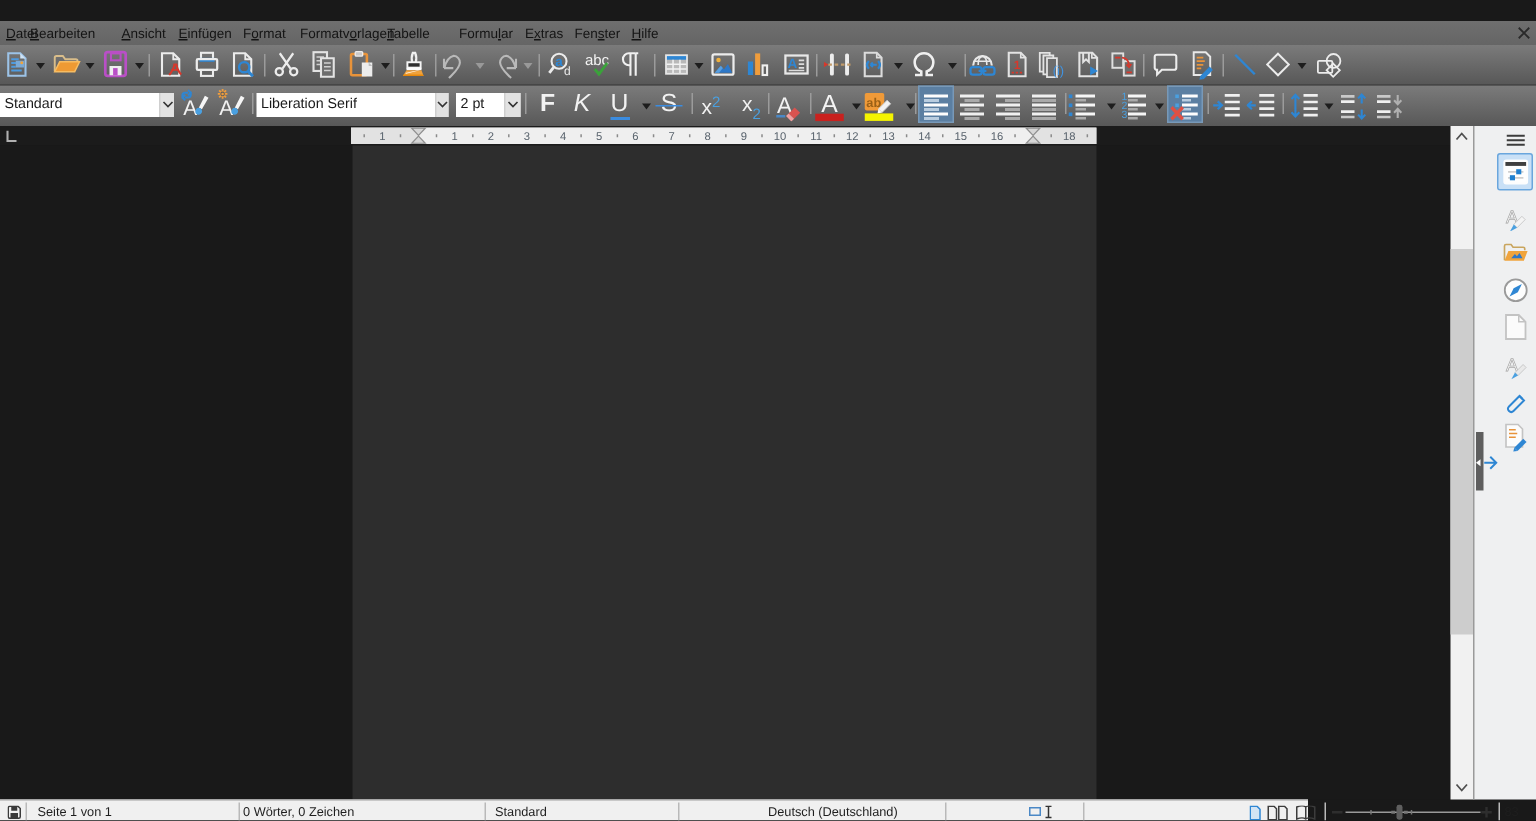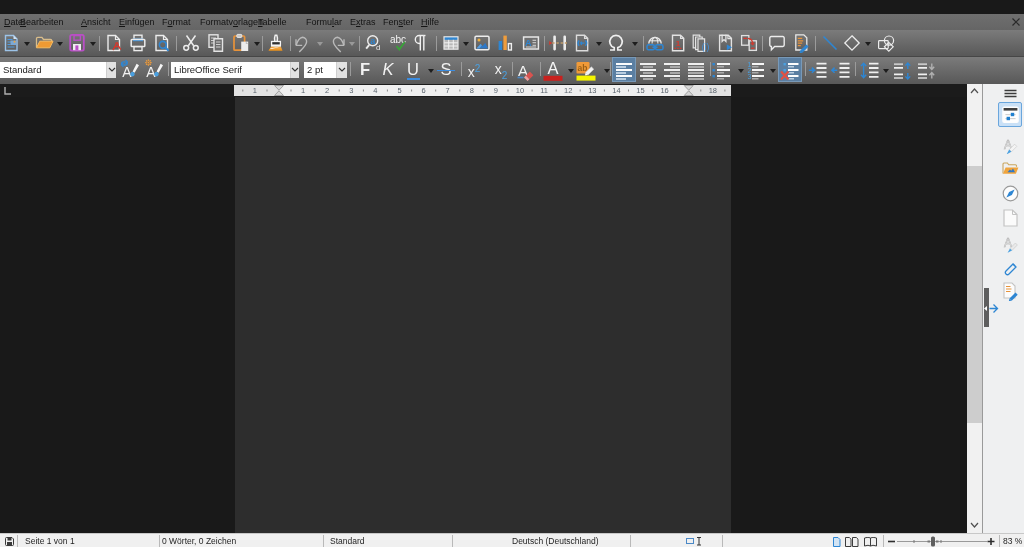--- a/index.html
+++ b/index.html
@@ -15,21 +15,21 @@
 .sep2{position:absolute;top:4.5px;width:1px;height:14px;background:#9b9b9b}
 .car{position:absolute;width:0;height:0;border-left:3px solid transparent;border-right:3px solid transparent;border-top:4px solid #1d1d1d}
 .cargray{border-top-color:#999}
 .ico{position:absolute;width:20px;height:20px}
 #rulerrow{left:0;top:84px;width:1024px;height:13px;background:#1b1b1b}
 #ruler{position:absolute;left:234px;top:1px;width:497px;height:11px;background:#e9e9e9}
 #doc{left:0;top:97px;width:967px;height:436px;background:#191919}
 #page{position:absolute;left:235px;top:0;width:496px;height:436px;background:#2d2d2d}
 #scrollv{left:967px;top:84px;width:15px;height:449px;background:#f1f1f1}
 #sbar{left:982px;top:84px;width:42px;height:449px;background:#eff0f1}
-#status{left:0;top:533px;width:1024px;height:14px;background:#f0f0f0;border-top:1px solid #c8c8c8}
+#status{left:0;top:533px;width:872px;height:14px;background:#f0f0f0;border-top:1px solid #c8c8c8}
 .st{position:absolute;top:1.5px;font-size:8.5px;color:#1e1e1e;line-height:11px}
 .stsep{position:absolute;top:1px;width:1px;height:12px;background:#b9b9b9}
 .combo{position:absolute;top:4.5px;height:16px;background:#fff}
 .combo .tx{position:absolute;left:3px;top:4px;font-size:11px;color:#1a1a1a;white-space:pre}
 .cbtn{position:absolute;top:0;height:16px;background:#e2e2e2;border-left:1px solid #cfcfcf}
 .chev{position:absolute;left:50%;top:4.5px;width:8px;height:7px;margin-left:-4px}
 .tbt{position:absolute;color:#f2f2f2;font-size:15px;line-height:20px;text-align:center}
 .active{position:absolute;top:0px;width:24px;height:25px;background:#5b7fa2;border:1px solid #7899b8}
 </style></head>
 <body>
@@ -266,21 +266,21 @@
       </svg>
 <svg class="ico" style="left:144px;top:2px" viewBox="0 0 20 20">
         <text x="6.8" y="17.5" font-size="14" fill="#f2f2f2" text-anchor="middle" font-family="Liberation Sans">A</text>
         <path d="M12.6 12.6 L16.6 4.8 L19 6.2 L14.6 13.8 Z" fill="#f6f6f6"></path>
         <path d="M13.6 13.2 a2.3 2.3 0 1 1 -3.4 2.6 q-0.2-1.4 1-2.6 q1.2-0.9 2.4 0 z" fill="#4aa0e0"></path>
         <path d="M4.4 0.4 v6.4 M1.2 3.6 h6.4 M2.1 1.3 l4.6 4.6 M6.7 1.3 l-4.6 4.6" stroke="#f09d3c" stroke-width="1.2"></path>
         <circle cx="4.4" cy="3.6" r="1.2" fill="#f09d3c" stroke="#5e5e5e" stroke-width="0.7"></circle>
       </svg>
 <div class="sep2" style="left:168px"></div>
 <div class="combo" style="left:171px;width:128px">
-  <div class="tx" style="font-size:9.5px;top:2.5px">LibreOffice Serif</div>
+  <div class="tx" style="font-size:9.5px;top:2.5px">Liberation Serif</div>
   <div class="cbtn" style="left:119px;width:9px">
           <svg class="chev" width="8" height="7">
             <path d="M1 2 L4 5 L7 2" stroke="#333" stroke-width="1.1" fill="none"></path>
           </svg>
         </div>
 </div>
 <div class="combo" style="left:304px;width:43px">
   <div class="tx" style="font-size:9.5px;top:2.5px">2 pt</div>
   <div class="cbtn" style="left:32px;width:11px">
           <svg class="chev" width="8" height="7">

